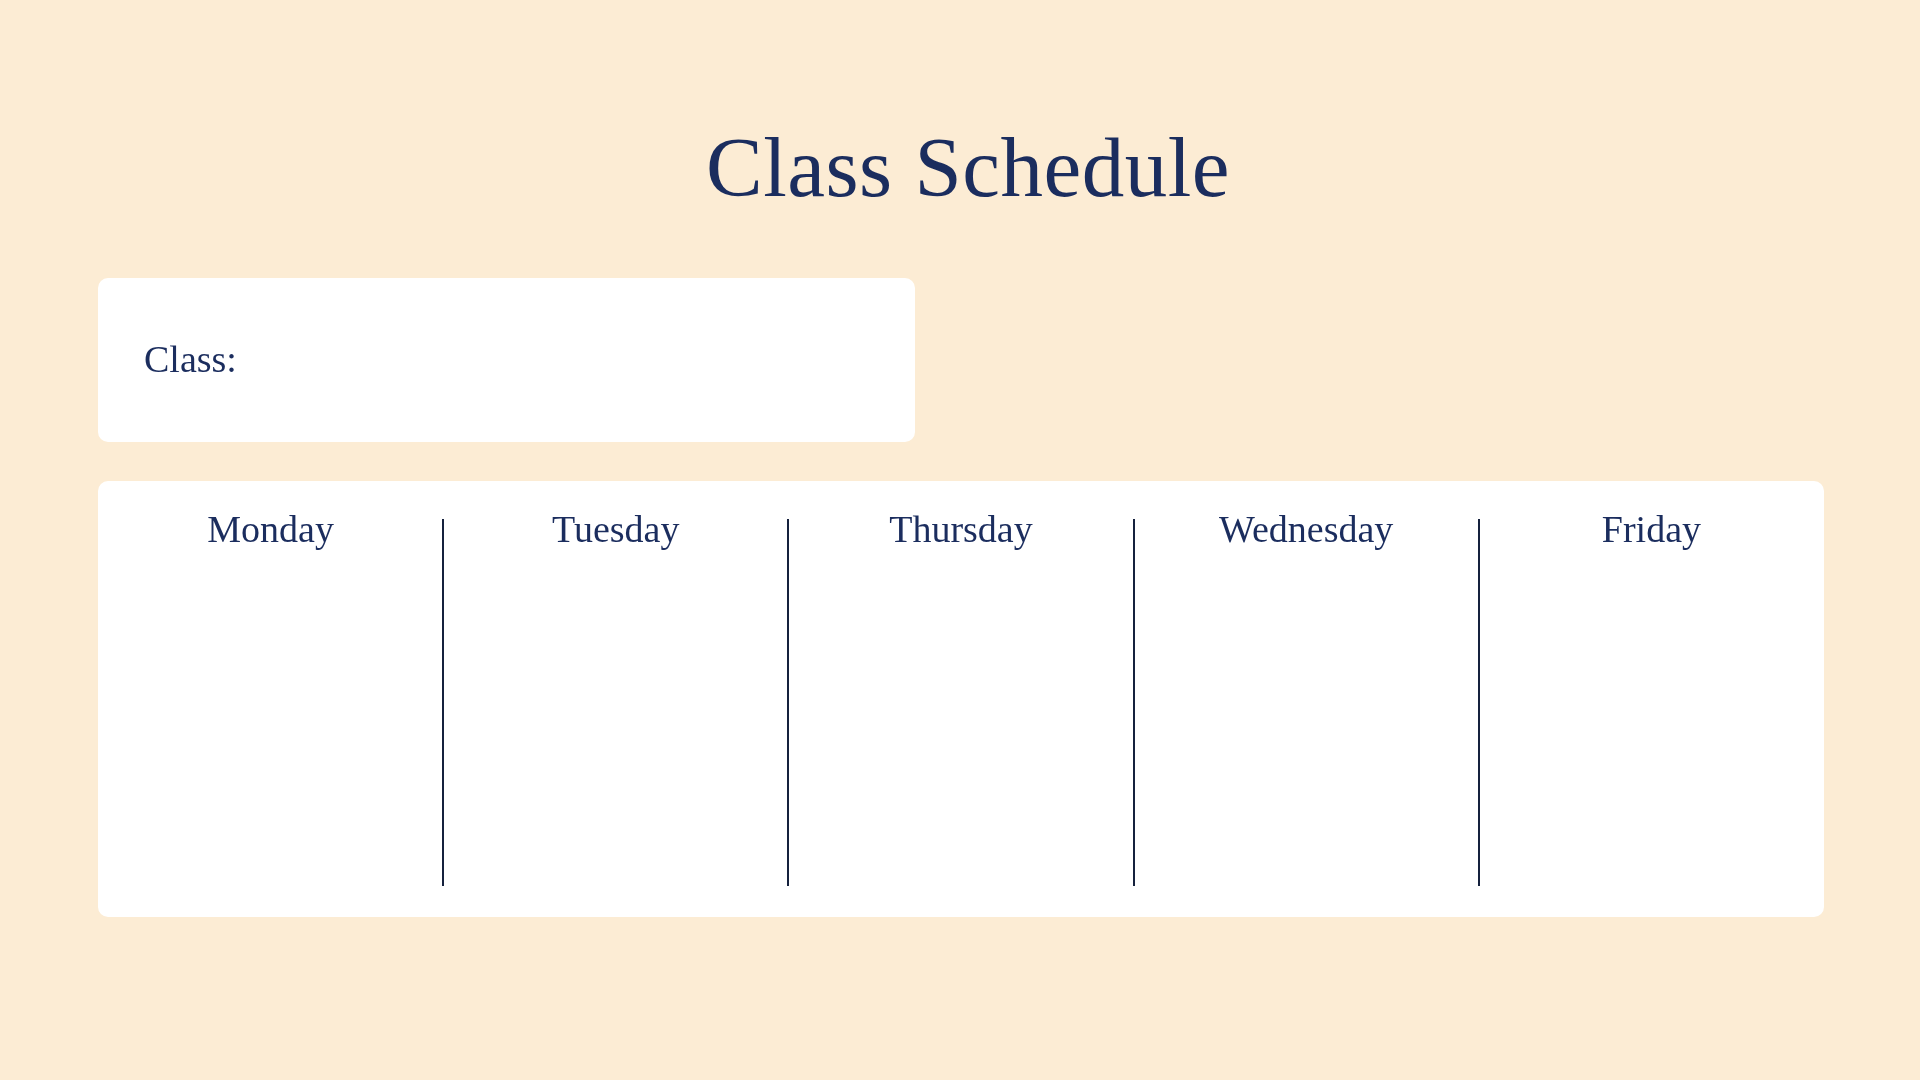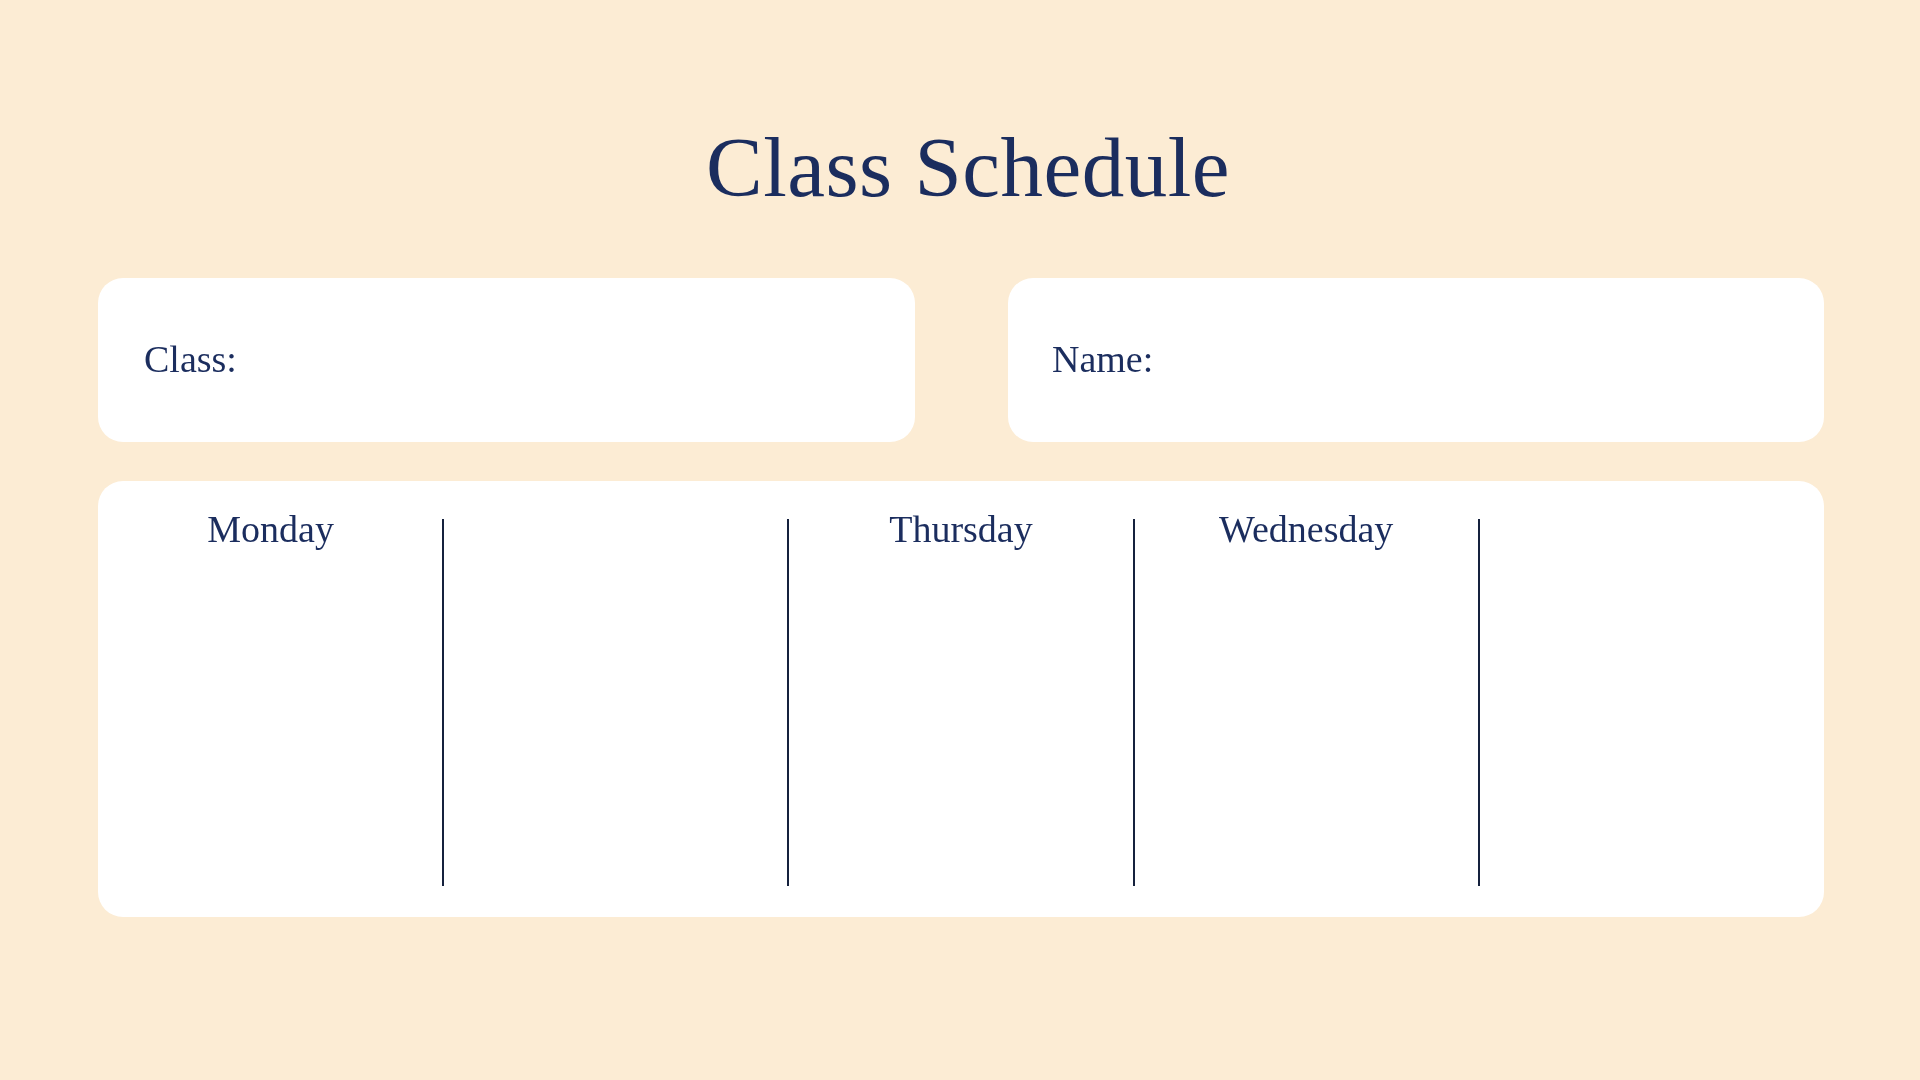--- a/index.html
+++ b/index.html
@@ -22,21 +22,21 @@
   .title{
     position:absolute; top:117px; left:0; width:100%;
     margin:8px; text-align:center;
     font-size:85px; font-weight:400; line-height:1;
     letter-spacing:0.5px;
   }
 
   .card{
     position:absolute;
     background:var(--card);
-    border-radius:25px;
+    border-radius:10px;
   }
   .field-card{
     top:278px; height:164px;
     display:flex; align-items:center;
   }
   .field-card--class{ left:98px;  width:817px; padding-left:46px; }
   .field-card--name { left:1008px; width:816px; padding-left:44px; }
   .field-label{ font-size:38px; line-height:1.2; }
   .field-value{
     flex:1; align-self:stretch;
@@ -70,46 +70,47 @@
 
 <div class="canvas">
 
   <h1 class="title">Class Schedule</h1>
 
   <div class="card field-card field-card--class">
     <span class="field-label">Class:</span>
     <span class="field-value"></span>
   </div>
 
-  <div class="card field-card field-card--name">
-    <span class="field-label">Name:</span>
-    <span class="field-value"></span>
-  </div>
 
   <div class="card schedule-card">
 
     <div class="day-col">
       <div class="day-header">Monday</div>
       <div class="day-body"></div>
     </div>
 
     <div class="day-col">
+      <div class="day-header">Tuesday</div>
       <div class="day-body"></div>
     </div>
 
     <div class="day-col">
       <div class="day-header">Thursday</div>
       <div class="day-body"></div>
     </div>
 
     <div class="day-col">
       <div class="day-header">Wednesday</div>
       <div class="day-body"></div>
     </div>
 
+    <div class="day-col">
+      <div class="day-header">Friday</div>
+      <div class="day-body"></div>
+    </div>
 
     <div class="divider divider--1"></div>
     <div class="divider divider--2"></div>
     <div class="divider divider--3"></div>
     <div class="divider divider--4"></div>
 
   </div>
 
 </div>
 

